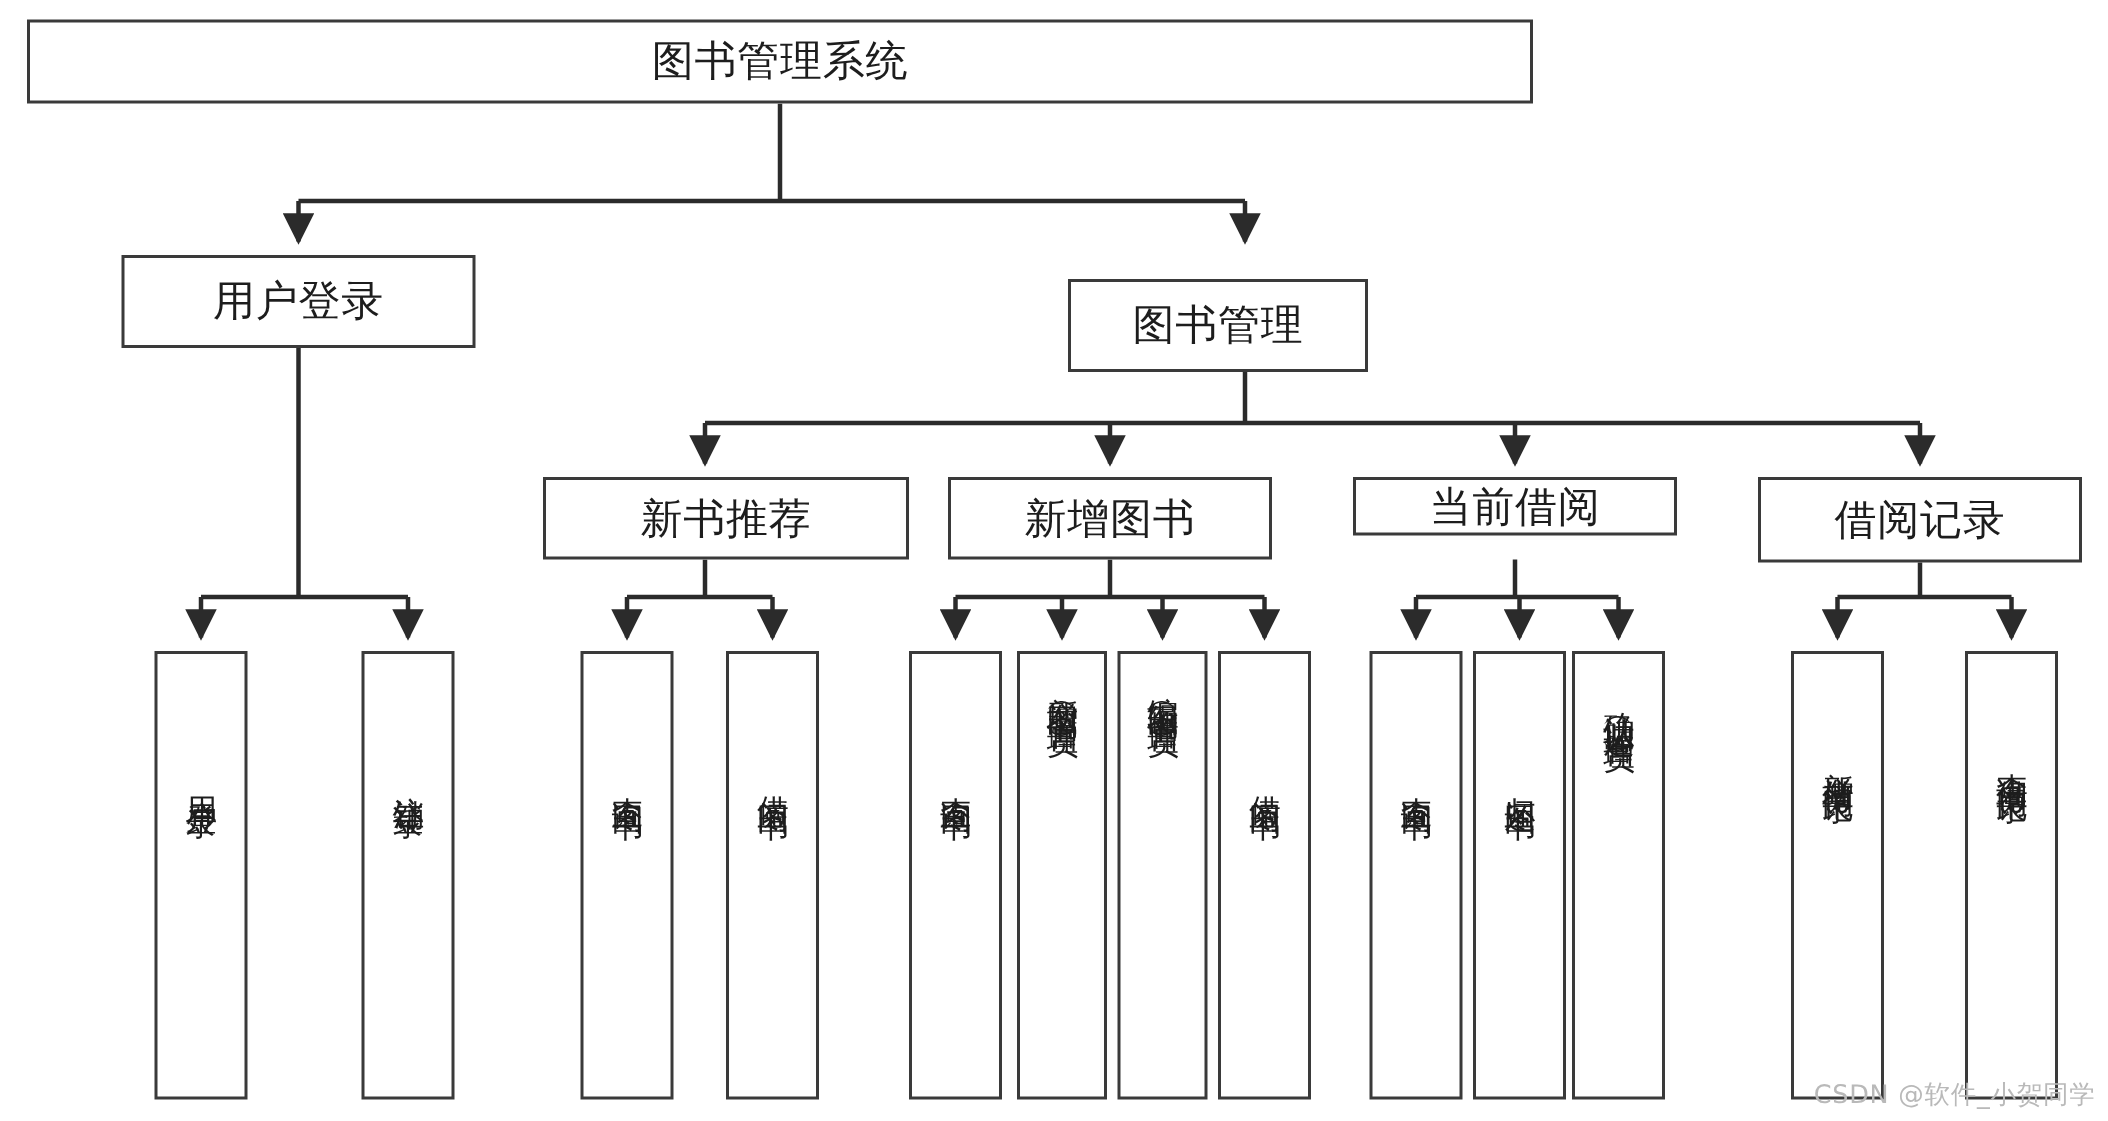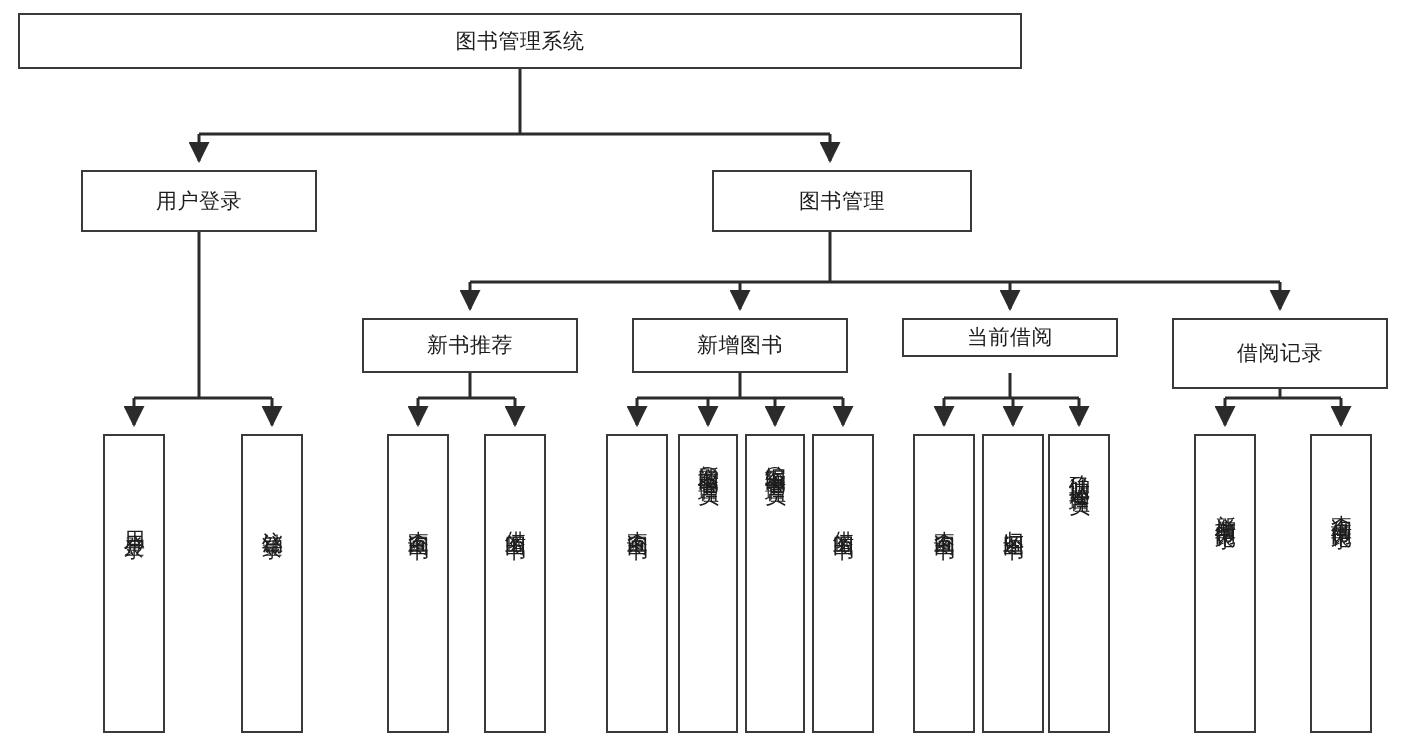--- a/index.html
+++ b/index.html
@@ -35,21 +35,21 @@
     justify-content: center;
     overflow: hidden;
   }
   .node-label {
     color: #1d1d1d;
     text-align: center;
     line-height: 1.18;
     white-space: pre;
   }
   .node.horiz .node-label {
-    font-size: 21px;
+    font-size: 28px;
     letter-spacing: 0.5px;
   }
   .node.vert {
     align-items: flex-start;
     justify-content: center;
   }
   .node.vert .node-label {
     writing-mode: vertical-rl;
     text-orientation: upright;
     font-size: 21px;
@@ -126,33 +126,33 @@
       </g>
   </svg>
 
   <div id="nodes-layer">
       <div class="node horiz" style="left: 18px; top: 13px; width: 1004px; height: 56px;">
         <span class="node-label">图书管理系统</span>
       </div>
       <div class="node horiz" style="left: 81px; top: 170px; width: 236px; height: 62px;">
         <span class="node-label">用户登录</span>
       </div>
-      <div class="node horiz" style="left: 712px; top: 170px; width: 260px; height: 62px;">
+      <div class="node horiz" style="left: 712px; top: 186px; width: 200px; height: 62px;">
         <span class="node-label">图书管理</span>
       </div>
-      <div class="node horiz" style="left: 362px; top: 318px; width: 216px; height: 55px;">
+      <div class="node horiz" style="left: 362px; top: 318px; width: 244px; height: 55px;">
         <span class="node-label">新书推荐</span>
       </div>
       <div class="node horiz" style="left: 632px; top: 318px; width: 216px; height: 55px;">
         <span class="node-label">新增图书</span>
       </div>
       <div class="node horiz" style="left: 902px; top: 318px; width: 216px; height: 39px;">
         <span class="node-label">当前借阅</span>
       </div>
-      <div class="node horiz" style="left: 1172px; top: 318px; width: 216px; height: 71px;">
+      <div class="node horiz" style="left: 1172px; top: 318px; width: 216px; height: 57px;">
         <span class="node-label">借阅记录</span>
       </div>
       <div class="node vert mid" style="left: 103px; top: 434px; width: 62px; height: 299px;">
         <span class="node-label">用户登录</span>
       </div>
       <div class="node vert mid" style="left: 241px; top: 434px; width: 62px; height: 299px;">
         <span class="node-label">注销登录</span>
       </div>
       <div class="node vert mid" style="left: 387px; top: 434px; width: 62px; height: 299px;">
         <span class="node-label">查询图书</span>
@@ -182,13 +182,14 @@
         <span class="node-label">确认归还（管理员）</span>
       </div>
       <div class="node vert midsmall" style="left: 1194px; top: 434px; width: 62px; height: 299px;">
         <span class="node-label">新增借阅记录</span>
       </div>
       <div class="node vert midsmall" style="left: 1310px; top: 434px; width: 62px; height: 299px;">
         <span class="node-label">查询借阅记录</span>
       </div>
     </div>
 
+  <div id="watermark">CSDN @软件_小贺同学</div>
 </div>
 
 </body></html>

